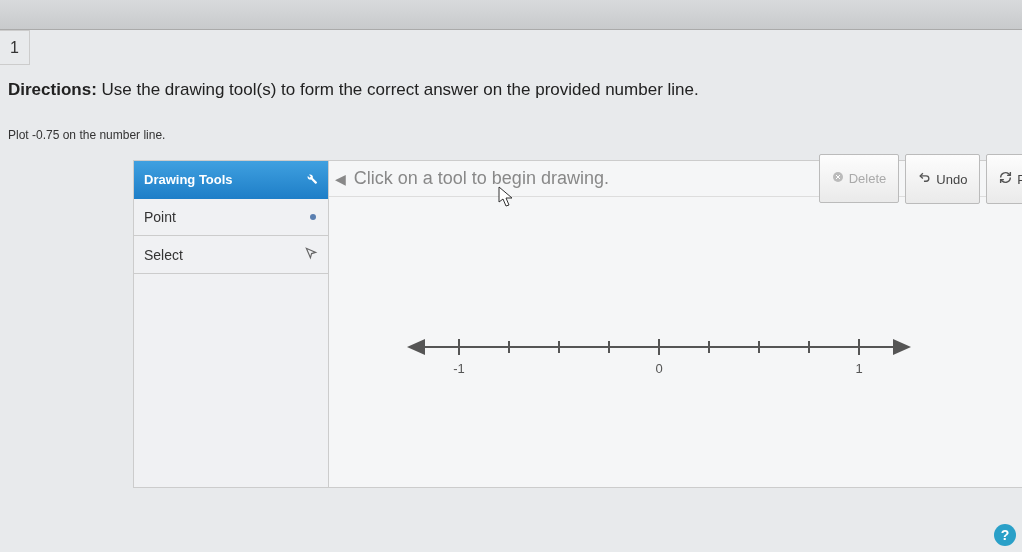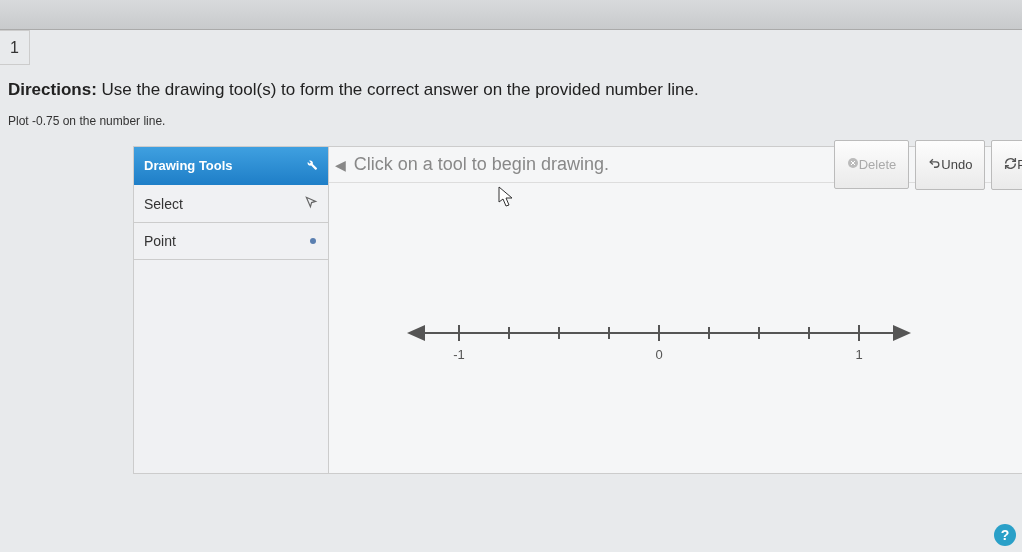--- a/index.html
+++ b/index.html
@@ -30,21 +30,21 @@
       justify-content: center;
       font-size: 16px;
       color: #333;
     }
     .qarea {
       padding: 40px 0 0 8px;
     }
     .directions {
       font-size: 17px;
       color: #222;
-      margin-bottom: 14px;
+      margin-bottom: 28px;
       padding-top: 10px;
     }
     .directions b { font-weight: bold; }
     .prompt {
       font-size: 12px;
       color: #333;
       margin-bottom: 18px;
     }
     .panel {
       margin-left: 125px;
@@ -94,21 +94,22 @@
     }
     .caret-left { color: #888; font-size: 14px; margin-right: 2px;}
     .hint-text {
       font-size: 18px;
       color: #888;
       flex: 0 0 auto;
     }
     .spacer { flex: 1; }
     .btn {
       display: inline-flex;
-      align-items: center;
+      align-items: flex-end;
+      gap: 5px;
       border: 1px solid #bbb;
       background: linear-gradient(#fdfdfd,#eaeaea);
       padding: 16px 12px;
       font-size: 13px;
       color: #444;
       cursor: pointer;
       border-radius: 2px;
     }
     .btn.disabled { color: #aaa; cursor: default; }
     .numline-wrap {
@@ -169,32 +170,32 @@
     <div class="tools">
       <div class="tools-head">
         <span>Drawing Tools</span>
         <span>
           <svg width="14" height="14" viewBox="0 0 24 24" fill="#fff">
               <path d="M22 19l-7-7c.6-1.6.2-3.5-1.1-4.8-1.4-1.4-3.5-1.7-5.2-.9l3 3-2.1 2.1-3-3c-.8 1.7-.5 3.8.9 5.2 1.3 1.3 3.2 1.7 4.8 1.1l7 7c.4.4 1 .4 1.4 0l1.3-1.3c.4-.4.4-1 0-1.4z"></path>
             </svg>
         </span>
       </div>
       <div class="tool-row">
+        <span>Point</span>
+        <span>
+          <svg width="10" height="10">
+              <circle cx="5" cy="5" r="3" fill="#5a7fb0"></circle>
+            </svg>
+        </span>
+      </div>
+      <div class="tool-row">
         <span>Select</span>
         <span>
           <svg width="14" height="14" viewBox="0 0 24 24" fill="none" stroke="#666" stroke-width="2">
               <path d="M4 4l7 16 2-7 7-2z"></path>
-            </svg>
-        </span>
-      </div>
-      <div class="tool-row">
-        <span>Point</span>
-        <span>
-          <svg width="10" height="10">
-              <circle cx="5" cy="5" r="3" fill="#5a7fb0"></circle>
             </svg>
         </span>
       </div>
       <div style="height:210px"></div>
     </div>
 
     <div class="canvas-area">
       <div class="canvas-bar">
         <span class="caret-left">◀</span>
         <span class="hint-text">Click on a tool to begin drawing.</span>

